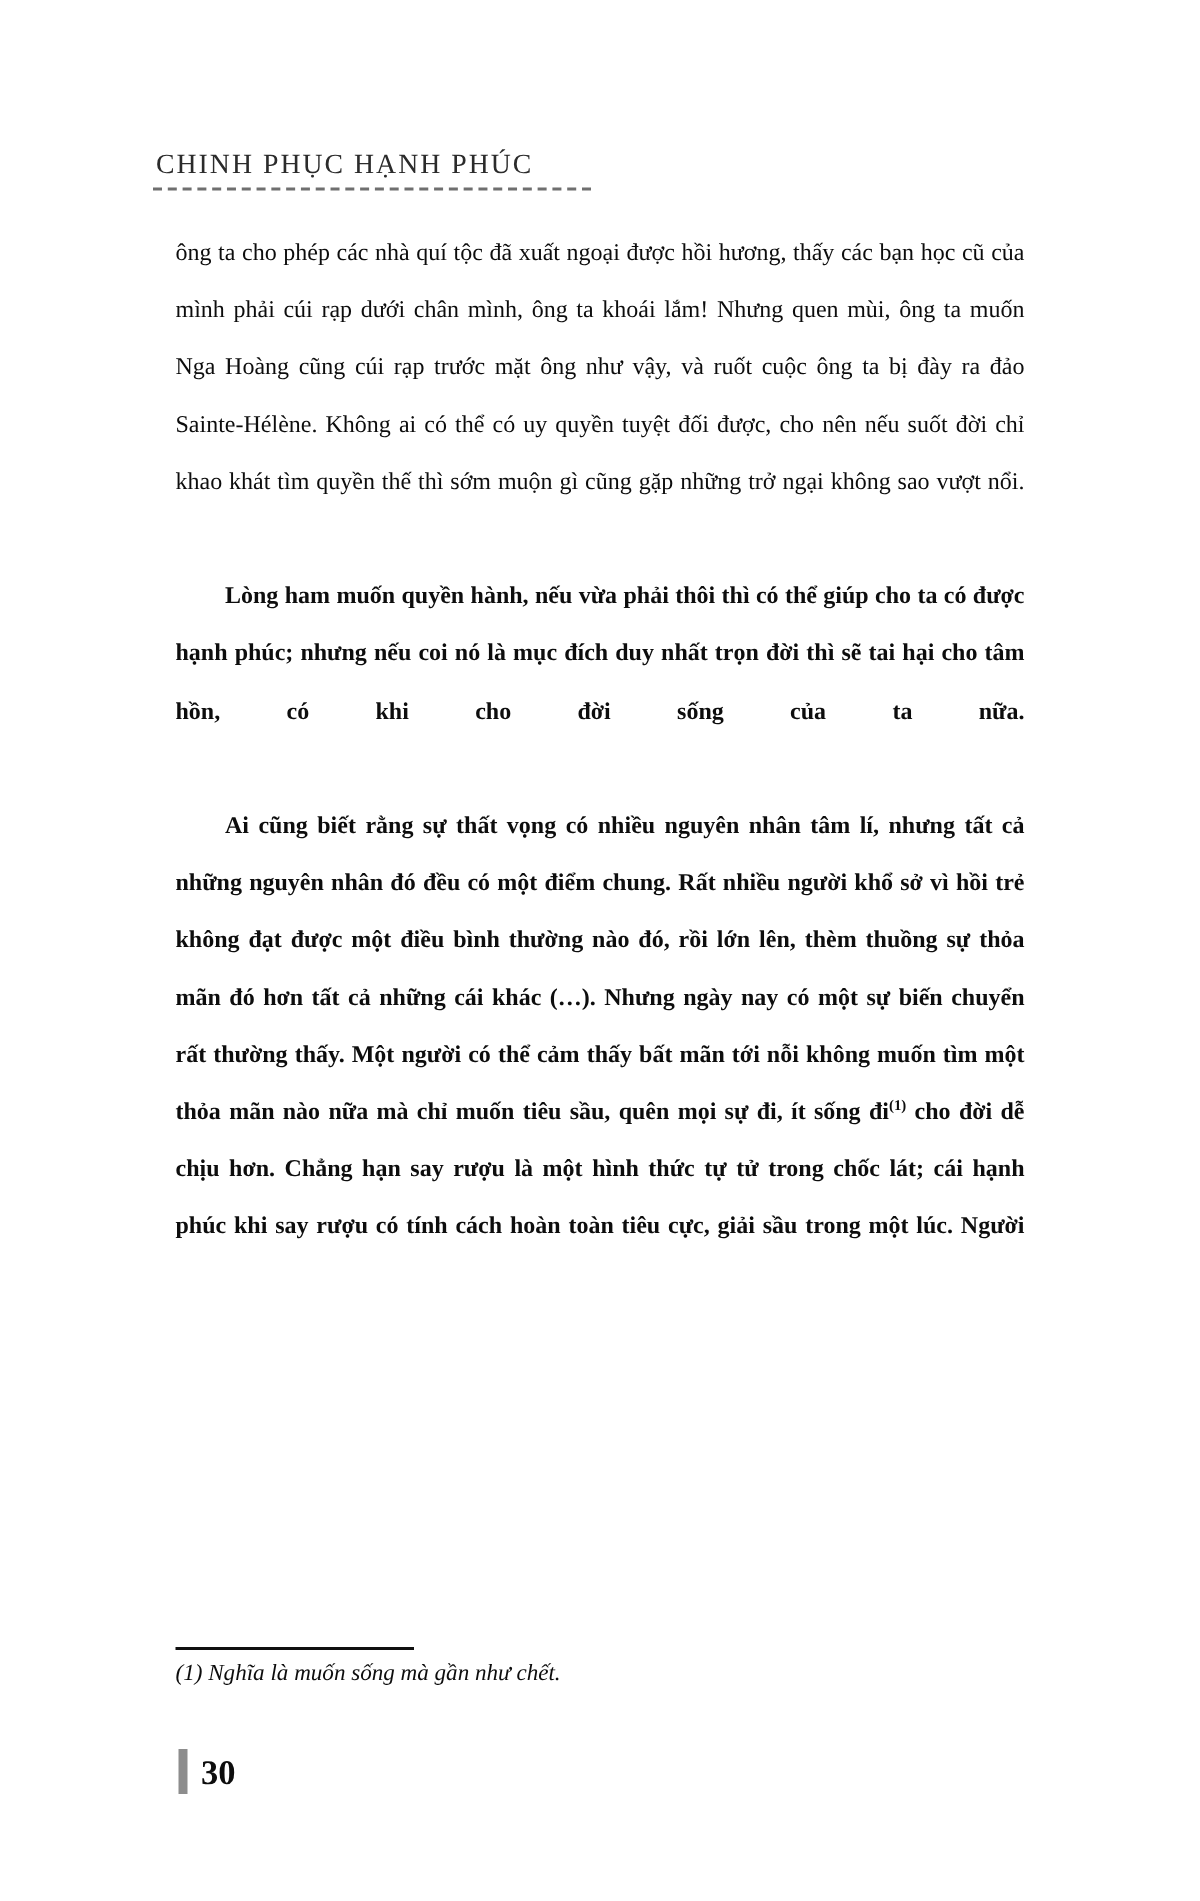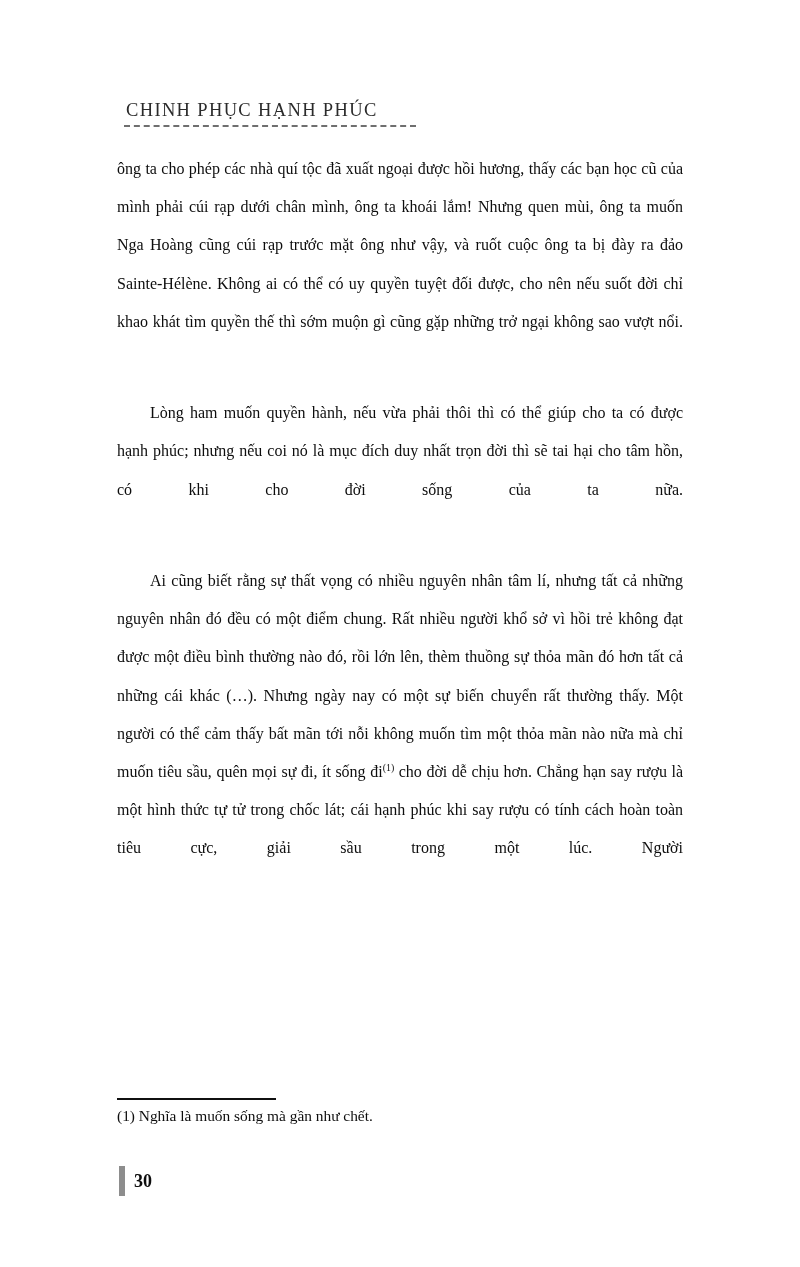--- a/index.html
+++ b/index.html
@@ -19,21 +19,21 @@
   .page {
     position: relative;
     width: 800px;
     height: 1267px;
     box-sizing: border-box;
   }
 
   
   .running-head {
     position: absolute;
-    left: 126px;
+    left: 104px;
     top: 100px;
     width: 570px;
   }
   .running-head-title {
     font-family: "Liberation Serif", "DejaVu Serif", serif;
     font-size: 18.5px;
     letter-spacing: 1.35px;
     color: #2b2b2b;
     line-height: 1.1;
     white-space: nowrap;
@@ -62,21 +62,22 @@
     text-justify: inter-word;
     text-indent: 33px;
     hyphens: none;
     -webkit-hyphens: none;
     word-spacing: 0.2px;
   }
   .para.first {
     text-indent: 0;
   }
   .para + .para {
-    margin-top: 15px;
+    margin-top: 0;
+    font-weight: bold;
   }
 
   
   .para::after {
     content: "";
     display: inline-block;
     width: 100%;
   }
 
   sup.fnref {
@@ -93,40 +94,41 @@
     width: 566px;
   }
   .footnote-rule {
     width: 159px;
     height: 0;
     border-top: 2.4px solid #101010;
     margin-bottom: 6px;
   }
   .footnote-text {
     font-size: 15.4px;
+    font-style: italic;
     line-height: 20px;
     color: #0d0d0d;
   }
 
   
   .folio {
     position: absolute;
     left: 119px;
     top: 1166px;
     display: flex;
     align-items: center;
     gap: 9px;
   }
   .folio-bar {
     width: 6px;
     height: 30px;
     background: #8d8d8d;
   }
   .folio-number {
-    font-size: 18px;
+    font-size: 23px;
     font-weight: bold;
     color: #0d0d0d;
     line-height: 1;
   }
 </style>
 </head>
 <body>
 
 <div class="page">
 

